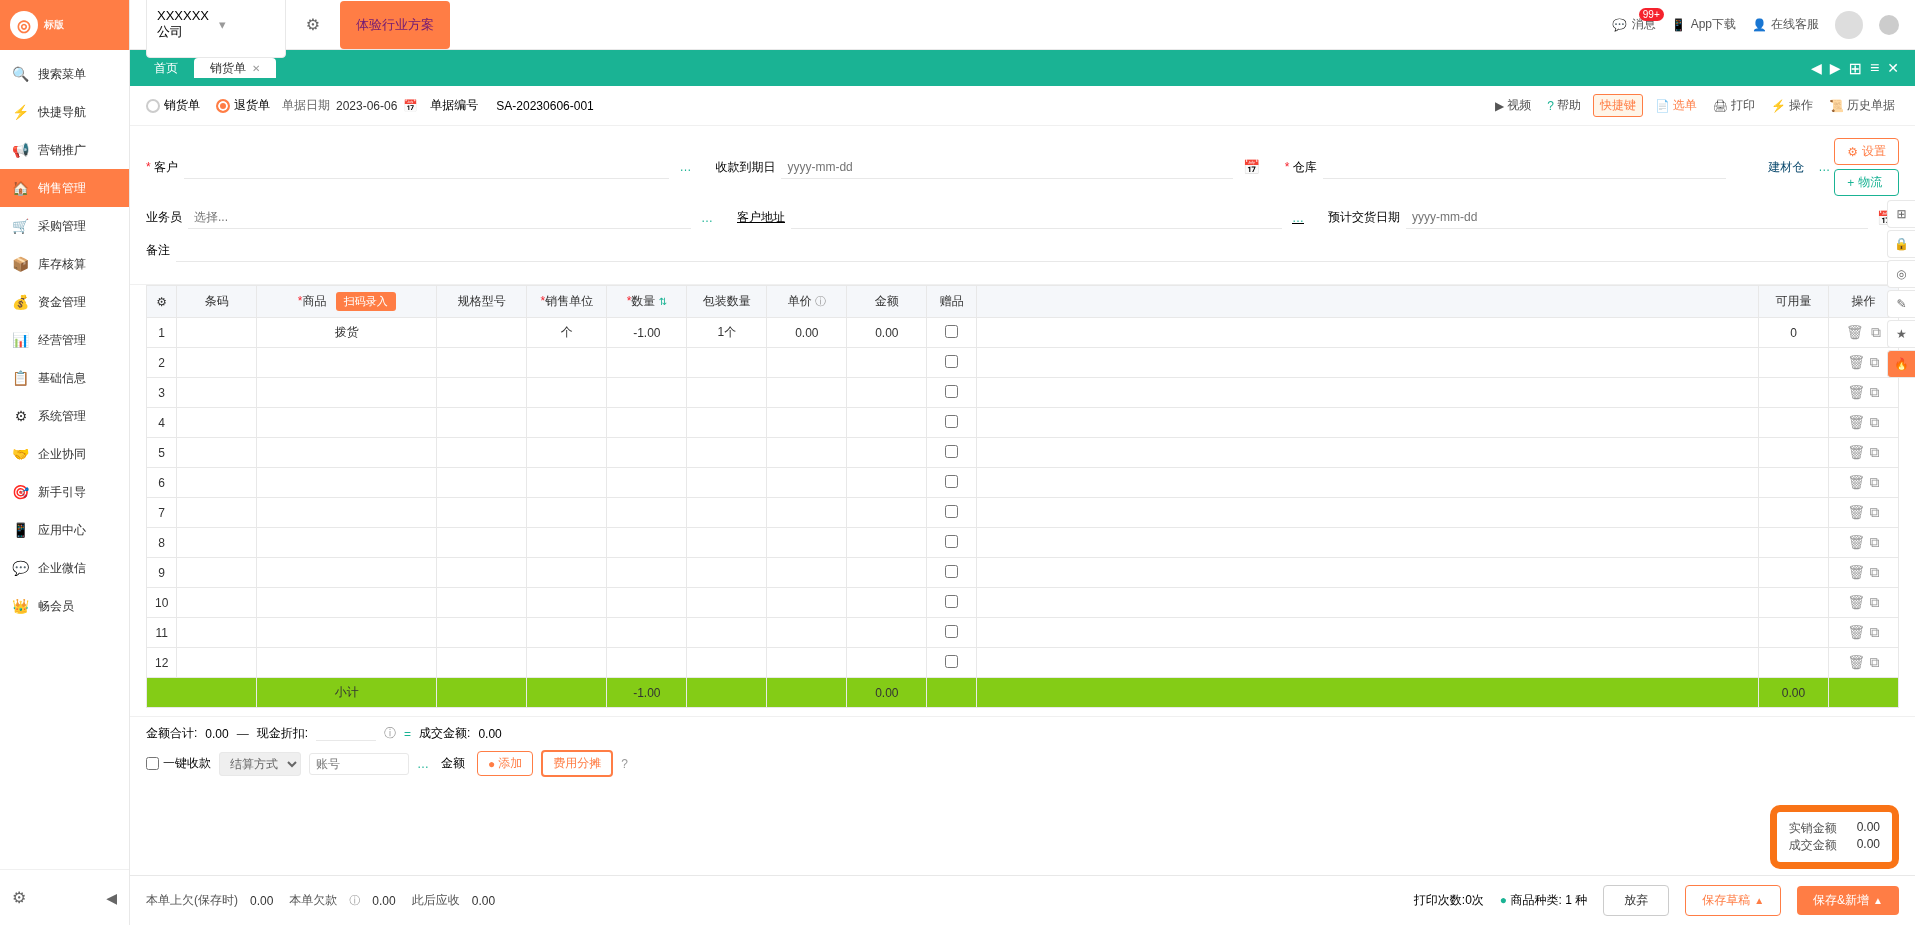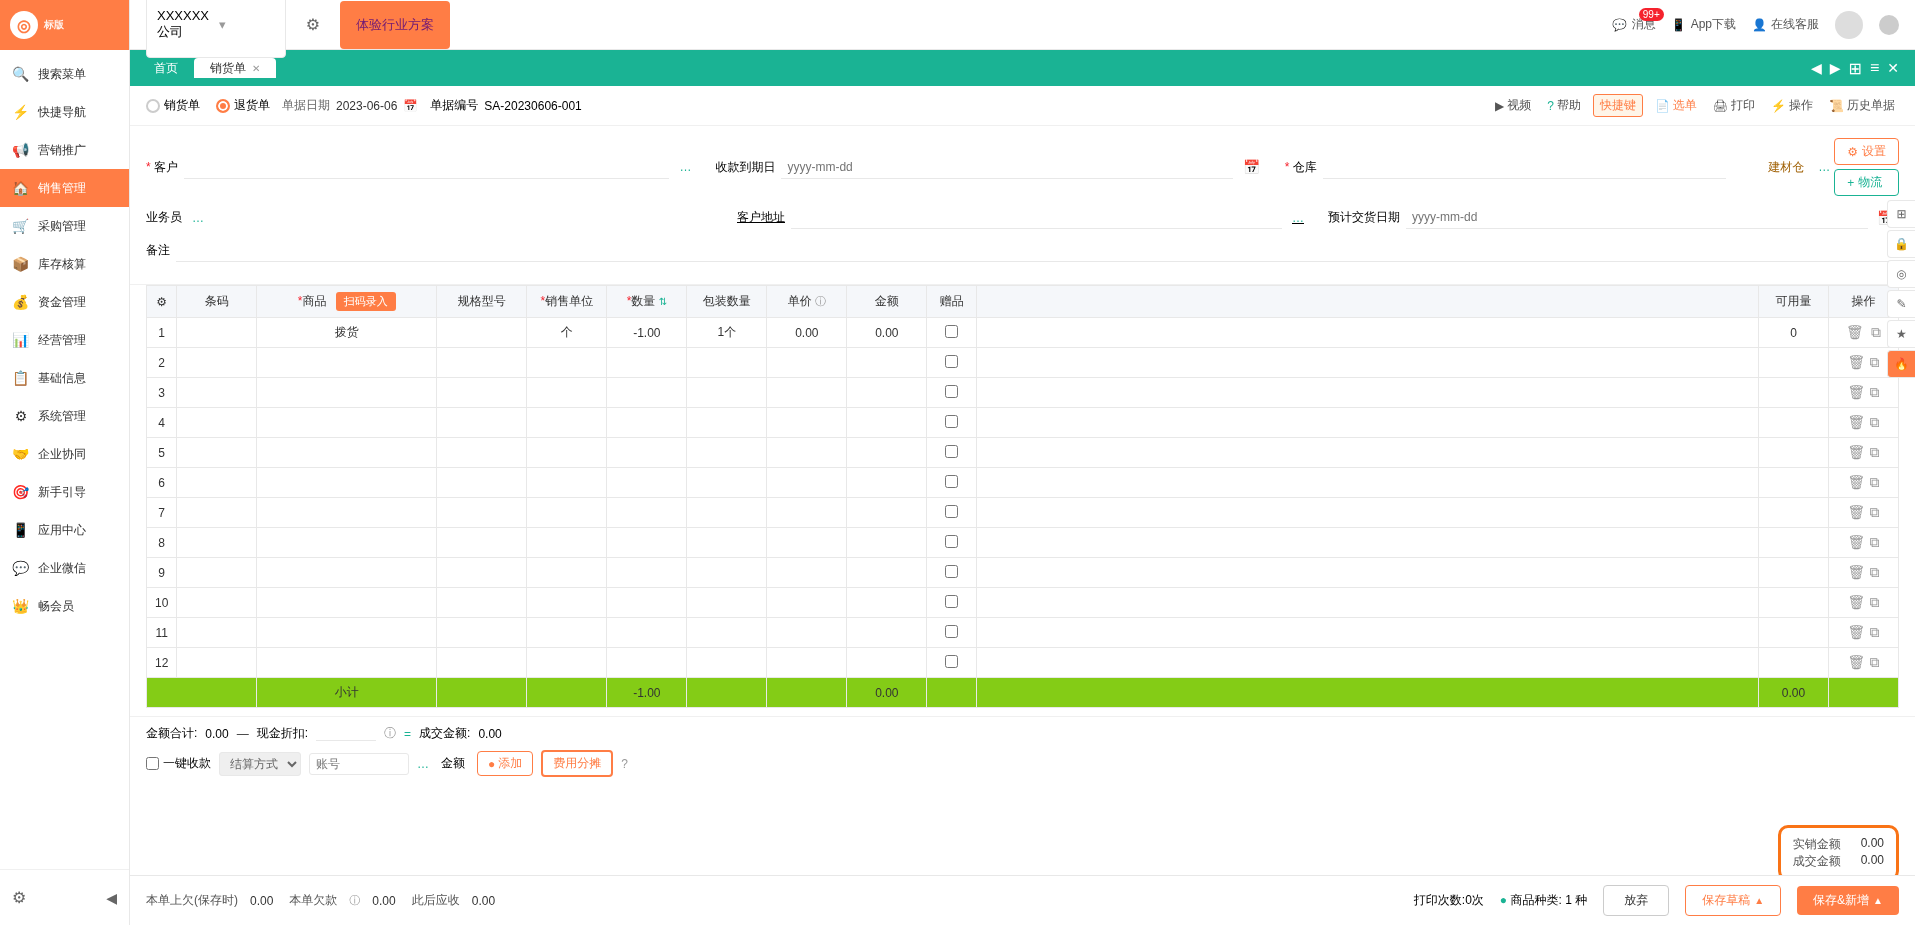--- a/index.html
+++ b/index.html
@@ -79,21 +79,21 @@
       display: flex; align-items: center; padding: 8px 16px; background: #fff;
       border-bottom: 1px solid #f0f0f0; gap: 12px; flex-wrap: wrap;
     }
     .form-type-group { display: flex; align-items: center; gap: 16px; }
     .radio-item { display: flex; align-items: center; gap: 4px; cursor: pointer; }
     .radio-circle { width: 14px; height: 14px; border-radius: 50%; border: 2px solid #ccc; }
     .radio-circle.checked { border-color: #ff7d45; background: #ff7d45; box-shadow: inset 0 0 0 2px #fff; }
     .form-date { display: flex; align-items: center; gap: 6px; }
     .form-date label { color: #666; }
     .form-date span { color: #333; font-weight: 500; }
-    .form-num { display: flex; align-items: center; gap: 6px; }
+    .form-num { display: flex; align-items: center; gap: 18px; }
     .toolbar-right { margin-left: auto; display: flex; align-items: center; gap: 8px; }
     .toolbar-btn { display: flex; align-items: center; gap: 3px; cursor: pointer; color: #555; font-size: 12px; padding: 2px 4px; }
 
     
     .form-fields { padding: 12px 16px; background: #fff; border-bottom: 1px solid #f0f0f0; }
     .form-row { display: flex; align-items: center; gap: 0; margin-bottom: 10px; }
     .form-field { display: flex; align-items: center; flex: 1; gap: 6px; }
     .field-input {
       flex: 1; border: none; border-bottom: 1px solid #e8e8e8; padding: 4px 6px;
       outline: none; color: #333; background: transparent;
@@ -143,22 +143,22 @@
     .bottom-stat { display: flex; align-items: center; gap: 12px; font-size: 12px; color: #555; }
     .bottom-stat .zero { color: #333; font-weight: 500; }
     .bottom-right { margin-left: auto; display: flex; align-items: center; gap: 16px; }
     .discard-btn { background: #fff; border: 1px solid #ccc; color: #333; border-radius: 4px; padding: 6px 20px; cursor: pointer; }
     .draft-btn { background: #fff; border: 1px solid #ff7d45; color: #ff7d45; border-radius: 4px; padding: 6px 16px; cursor: pointer; display: flex; align-items: center; gap: 4px; }
     .save-new-btn { background: #ff7d45; color: #fff; border: none; border-radius: 4px; padding: 6px 16px; cursor: pointer; display: flex; align-items: center; gap: 4px; }
     .btn-arrow { font-size: 10px; }
 
     
     .right-summary {
-      position: fixed; right: 16px; bottom: 44px;
-      background: #fff; border: 3px solid #f97316; padding: 8px 12px; border-radius: 10px;
+      position: fixed; right: 16px; bottom: 56px;
+      background: #fff; border: 7px solid #f97316; padding: 8px 12px; border-radius: 10px;
       font-size: 12px;
     }
     .summary-row { display: flex; justify-content: space-between; gap: 20px; color: #555; }
     .summary-row .val { color: #333; font-weight: 500; }
 
     
     .right-float {
       position: fixed; right: 0; top: 200px;
       display: flex; flex-direction: column; gap: 2px;
     }
@@ -365,38 +365,39 @@
           <label>收款到期日</label>
           <input type="text" class="field-input" style="min-width: 140px;" placeholder="yyyy-mm-dd">
           <span class="field-cal">📅</span>
         </div>
         <div class="form-field" style="flex:1;">
           <label>
             <span style="color:#f5222d">*</span>
             <span>仓库</span>
           </label>
           <input type="text" class="field-input" value="" style="min-width: 180px;">
-          <span style="color:#a16207;padding:0 4px;margin-left:32px;">建材仓</span>
+          <span style="color:#0c4a6e;padding:0 4px;margin-left:32px;">建材仓</span>
           <span class="field-dots">…</span>
         </div>
         <div style="margin-left:auto;display:flex;flex-direction:column;gap:4px;">
           <button class="action-btn settings">
             <span style="color:#ff7d45;">⚙</span>
             <span>设置</span>
           </button>
           <button class="action-btn logistics">
             <span>+</span>
             <span>物流</span>
           </button>
         </div>
       </div>
 
       <div class="form-row">
         <div class="form-field">
           <label>业务员</label>
+          <input type="text" class="field-input" style="min-width: 220px;" placeholder="选择...">
           <span class="field-dots">…</span>
         </div>
         <div class="form-field" style="flex:1;margin:0 20px;text-decoration:underline;">
           <label>客户地址</label>
           <input type="text" class="field-input" style="min-width: 200px;">
           <span class="field-dots">…</span>
         </div>
         <div class="form-field" style="flex:1;">
           <label>预计交货日期</label>
           <input type="text" class="field-input" style="min-width: 180px;" placeholder="yyyy-mm-dd">

